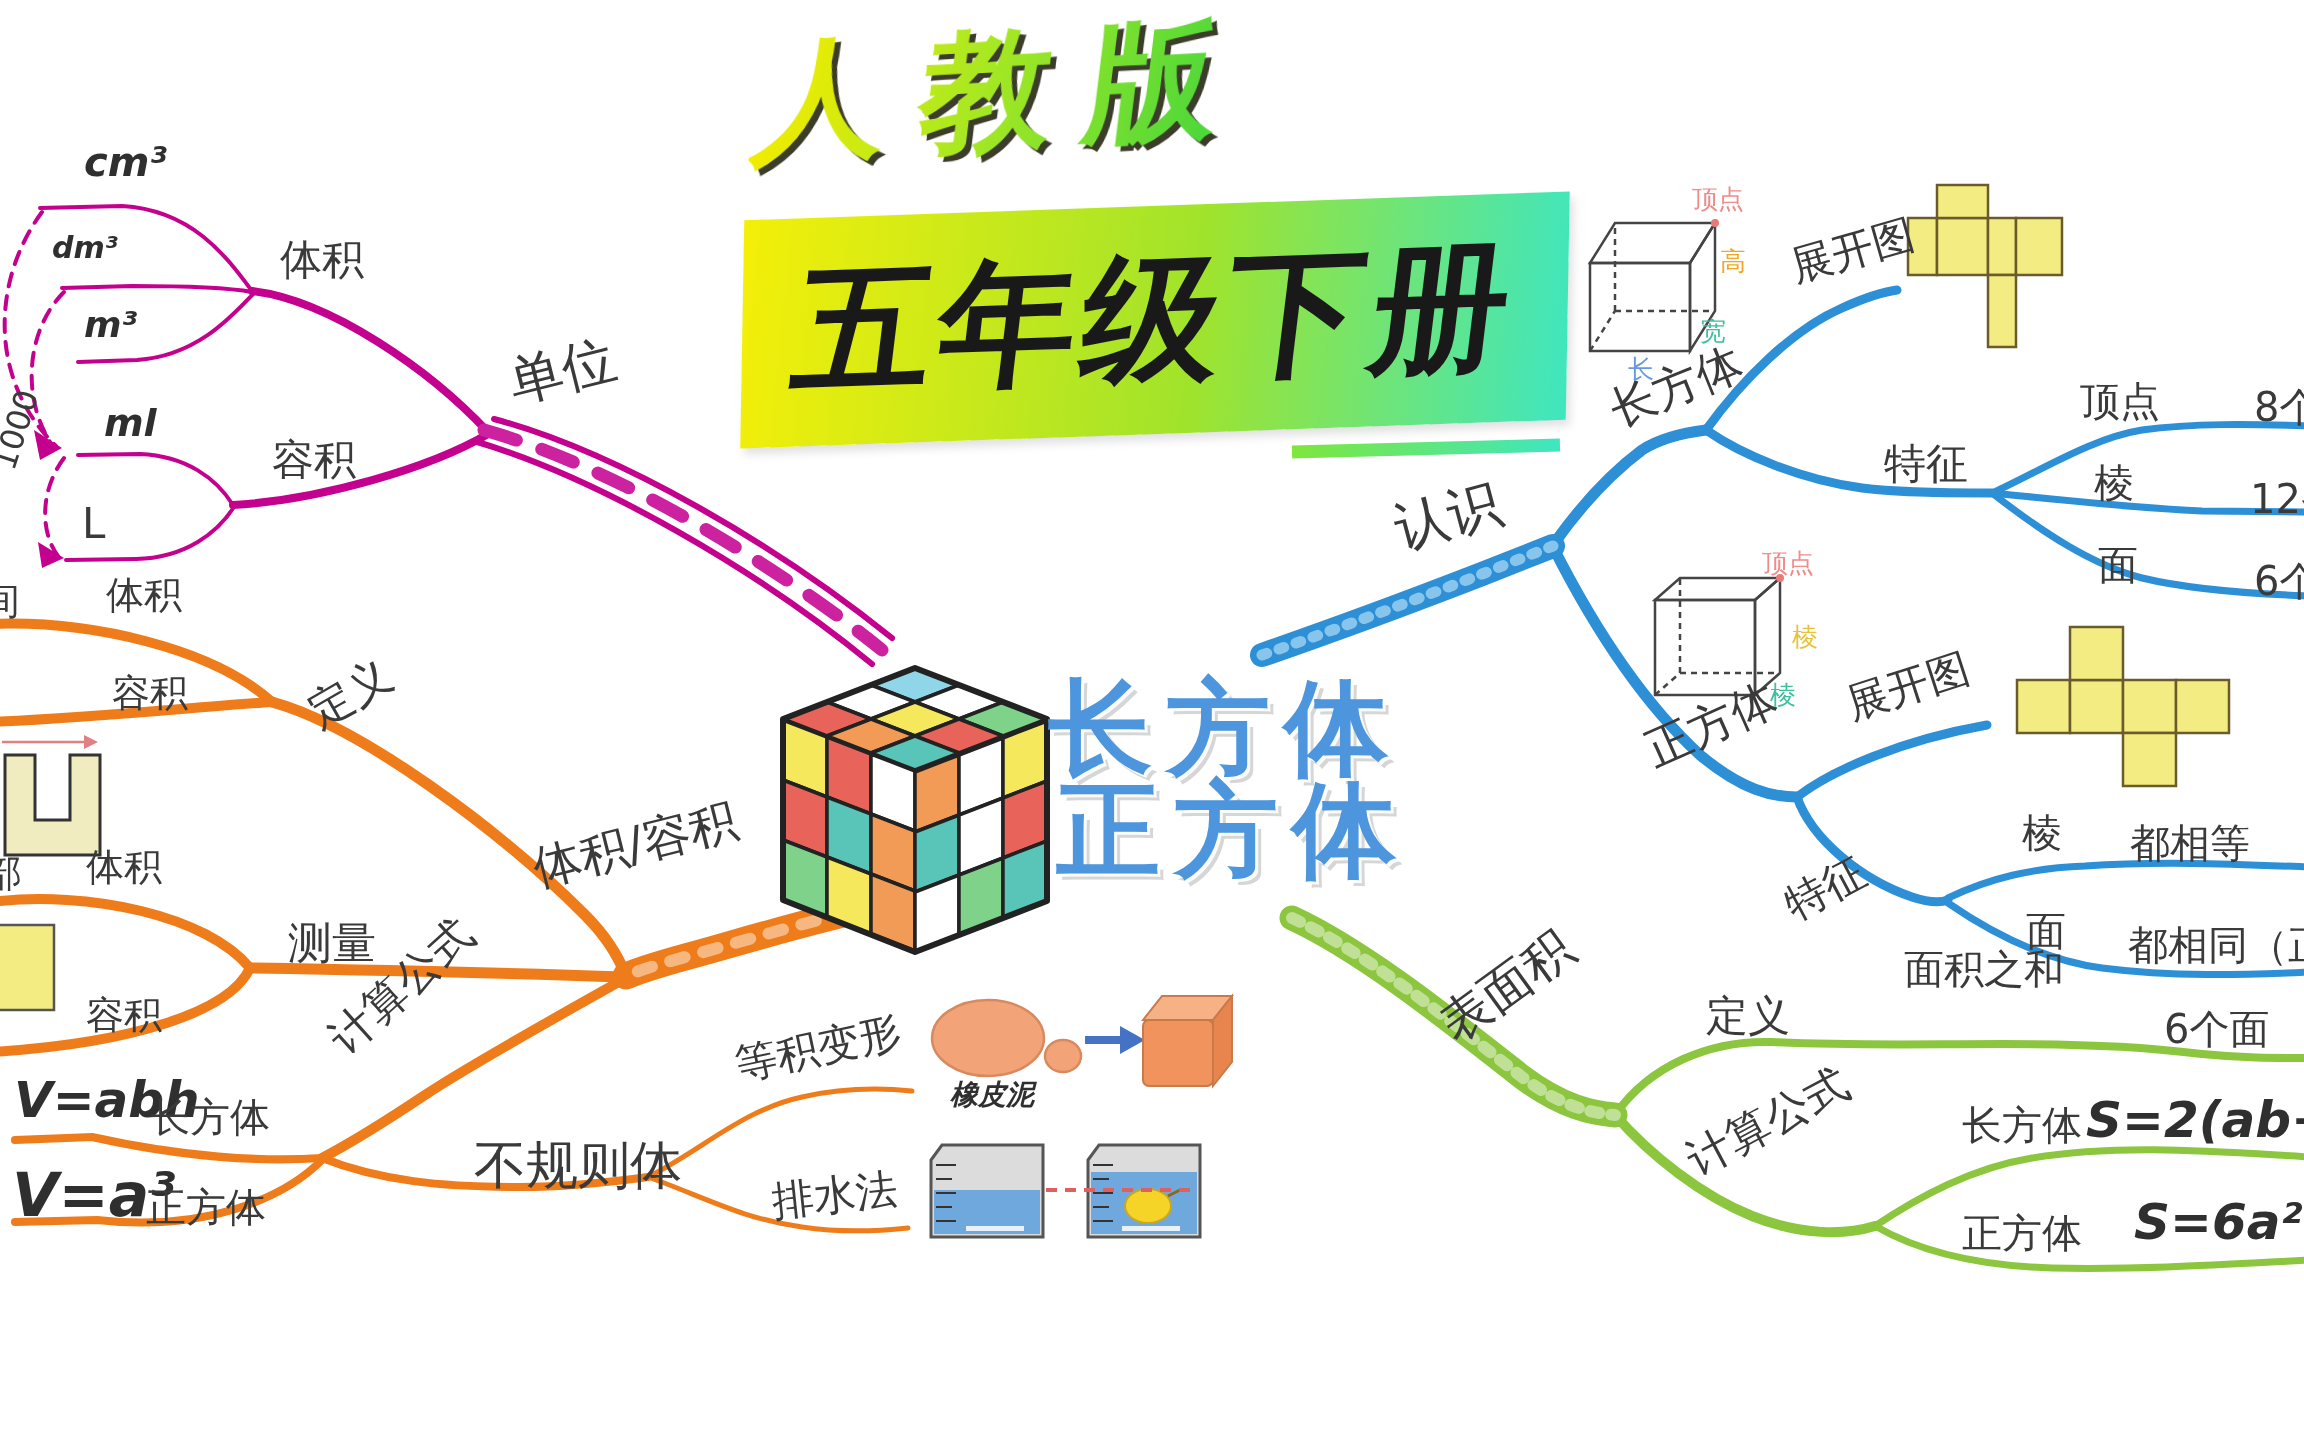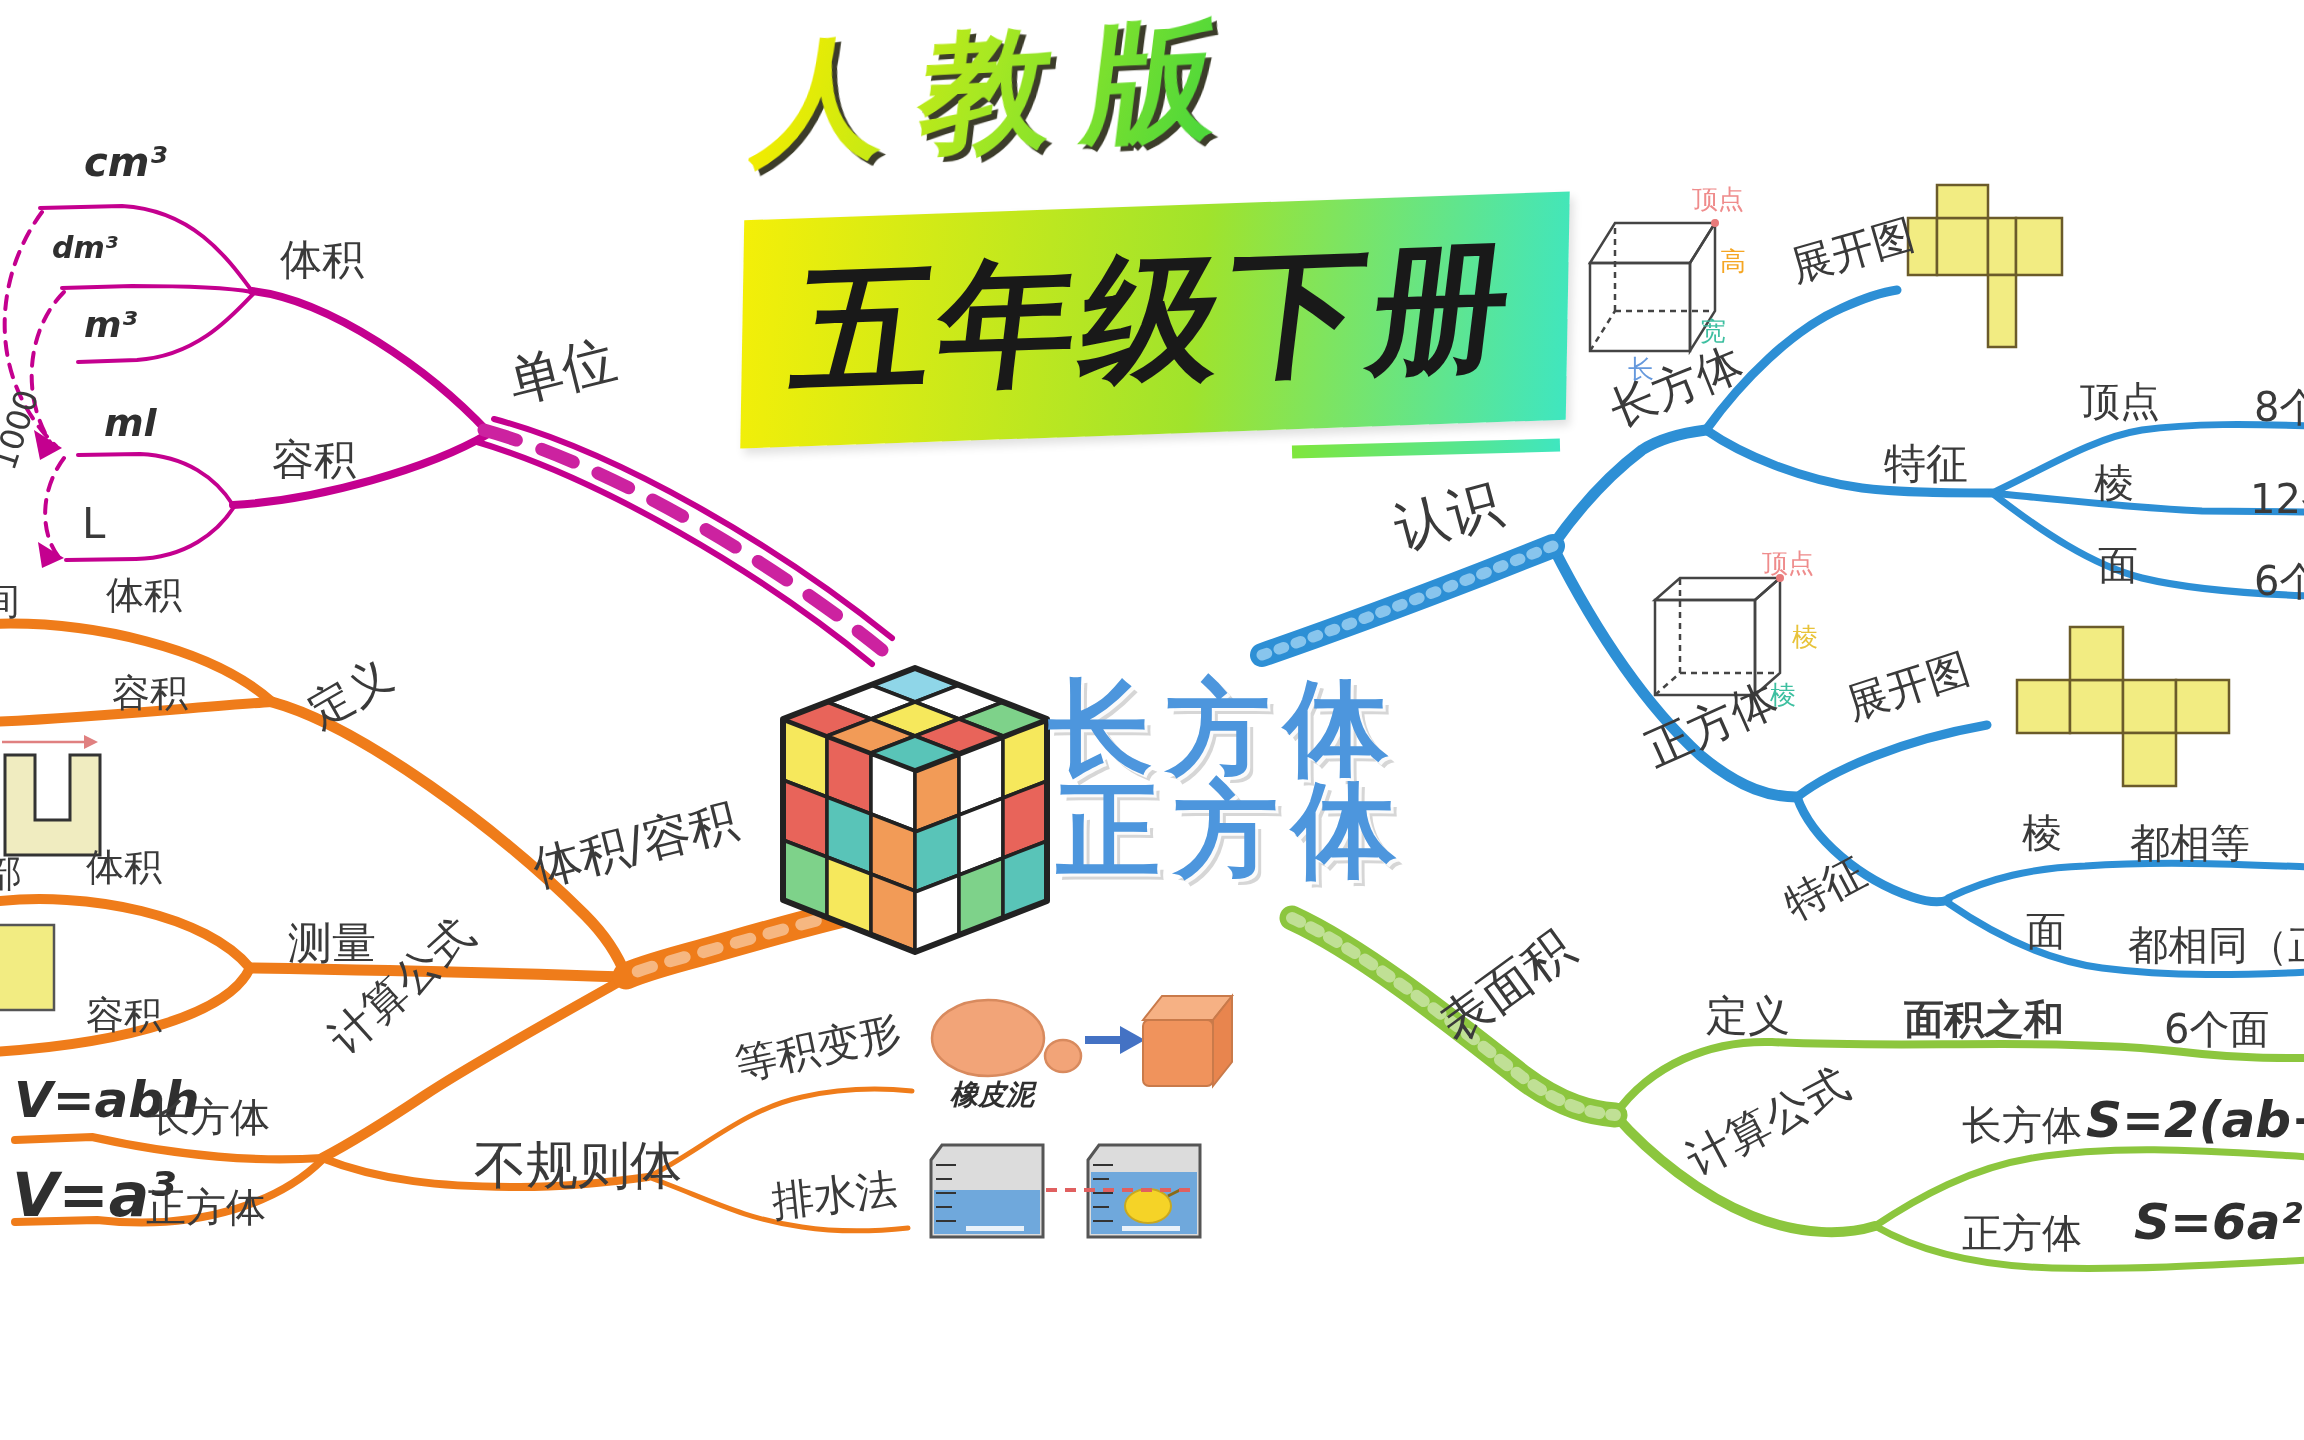--- a/index.html
+++ b/index.html
@@ -289,21 +289,21 @@
   <div class="lbl" style="left:2130px;top:822px;font-size:40px;">都相等</div>
   <div class="lbl" style="left:2026px;top:910px;font-size:40px;">面</div>
   <div class="lbl" style="left:2128px;top:924px;font-size:40px;">都相同（正方</div>
 
   <div class="lbl" style="left:1762px;top:550px;font-size:26px;color:#ef8c8c;">顶点</div>
   <div class="lbl" style="left:1792px;top:624px;font-size:26px;color:#e8c33a;">棱</div>
   <div class="lbl" style="left:1770px;top:682px;font-size:26px;color:#3dbfa0;">棱</div>
 
   <div class="lbl" style="left:1446px;top:1004px;font-size:50px;transform:rotate(-36deg);">表面积</div>
   <div class="lbl" style="left:1706px;top:994px;font-size:42px;">定义</div>
-  <div class="lbl" style="left:1904px;top:998px;font-size:40px;font-weight:bold;">面积之和</div>
+  <div class="lbl" style="left:1904px;top:948px;font-size:40px;">面积之和</div>
   <div class="lbl" style="left:2164px;top:1008px;font-size:40px;">6个面</div>
   <div class="lbl" style="left:1690px;top:1140px;font-size:44px;transform:rotate(-28deg);">计算公式</div>
   <div class="lbl" style="left:1962px;top:1104px;font-size:40px;">长方体</div>
   <div class="lbl hand" style="left:2086px;top:1094px;font-size:50px;">S=2(ab+ah+</div>
   <div class="lbl" style="left:1962px;top:1212px;font-size:40px;">正方体</div>
   <div class="lbl hand" style="left:2122px;top:1196px;font-size:50px;margin-left:12px;">S=6a²</div>
 
 </div>
 
 </body></html>

